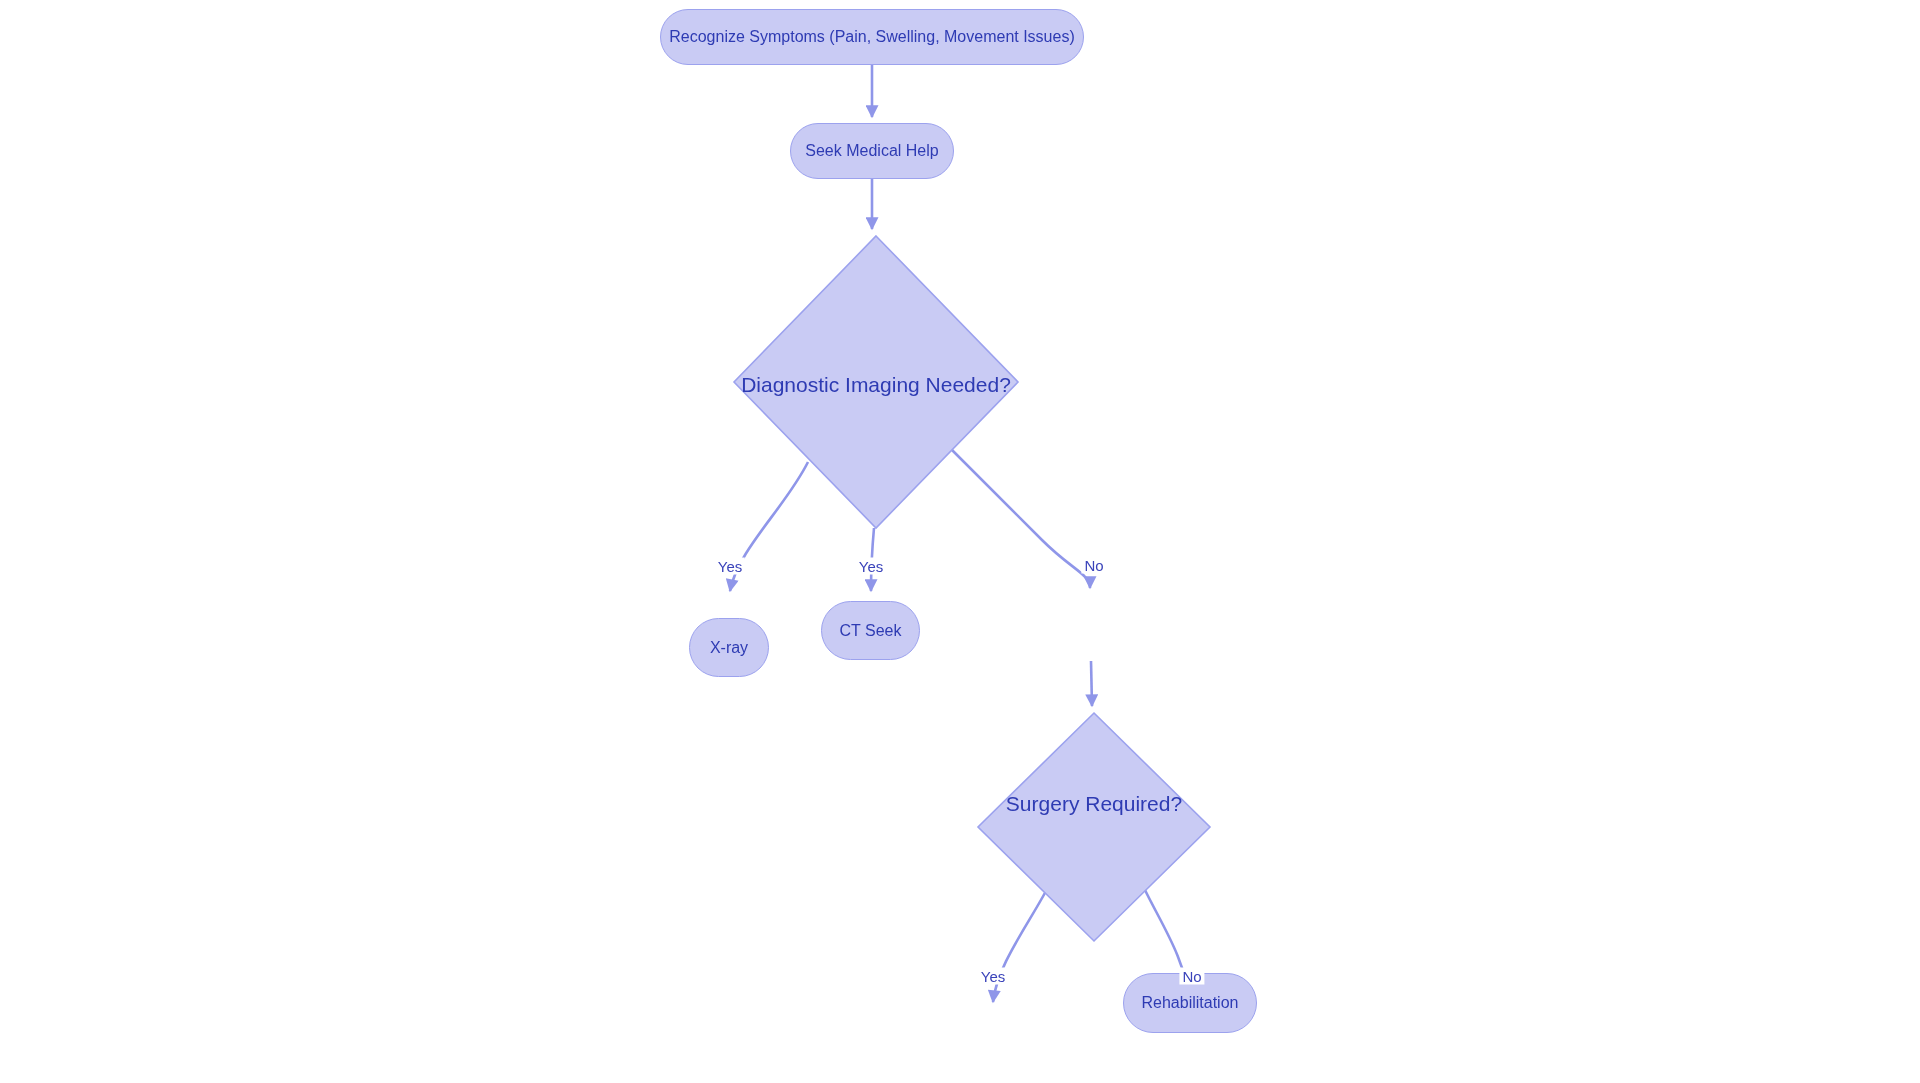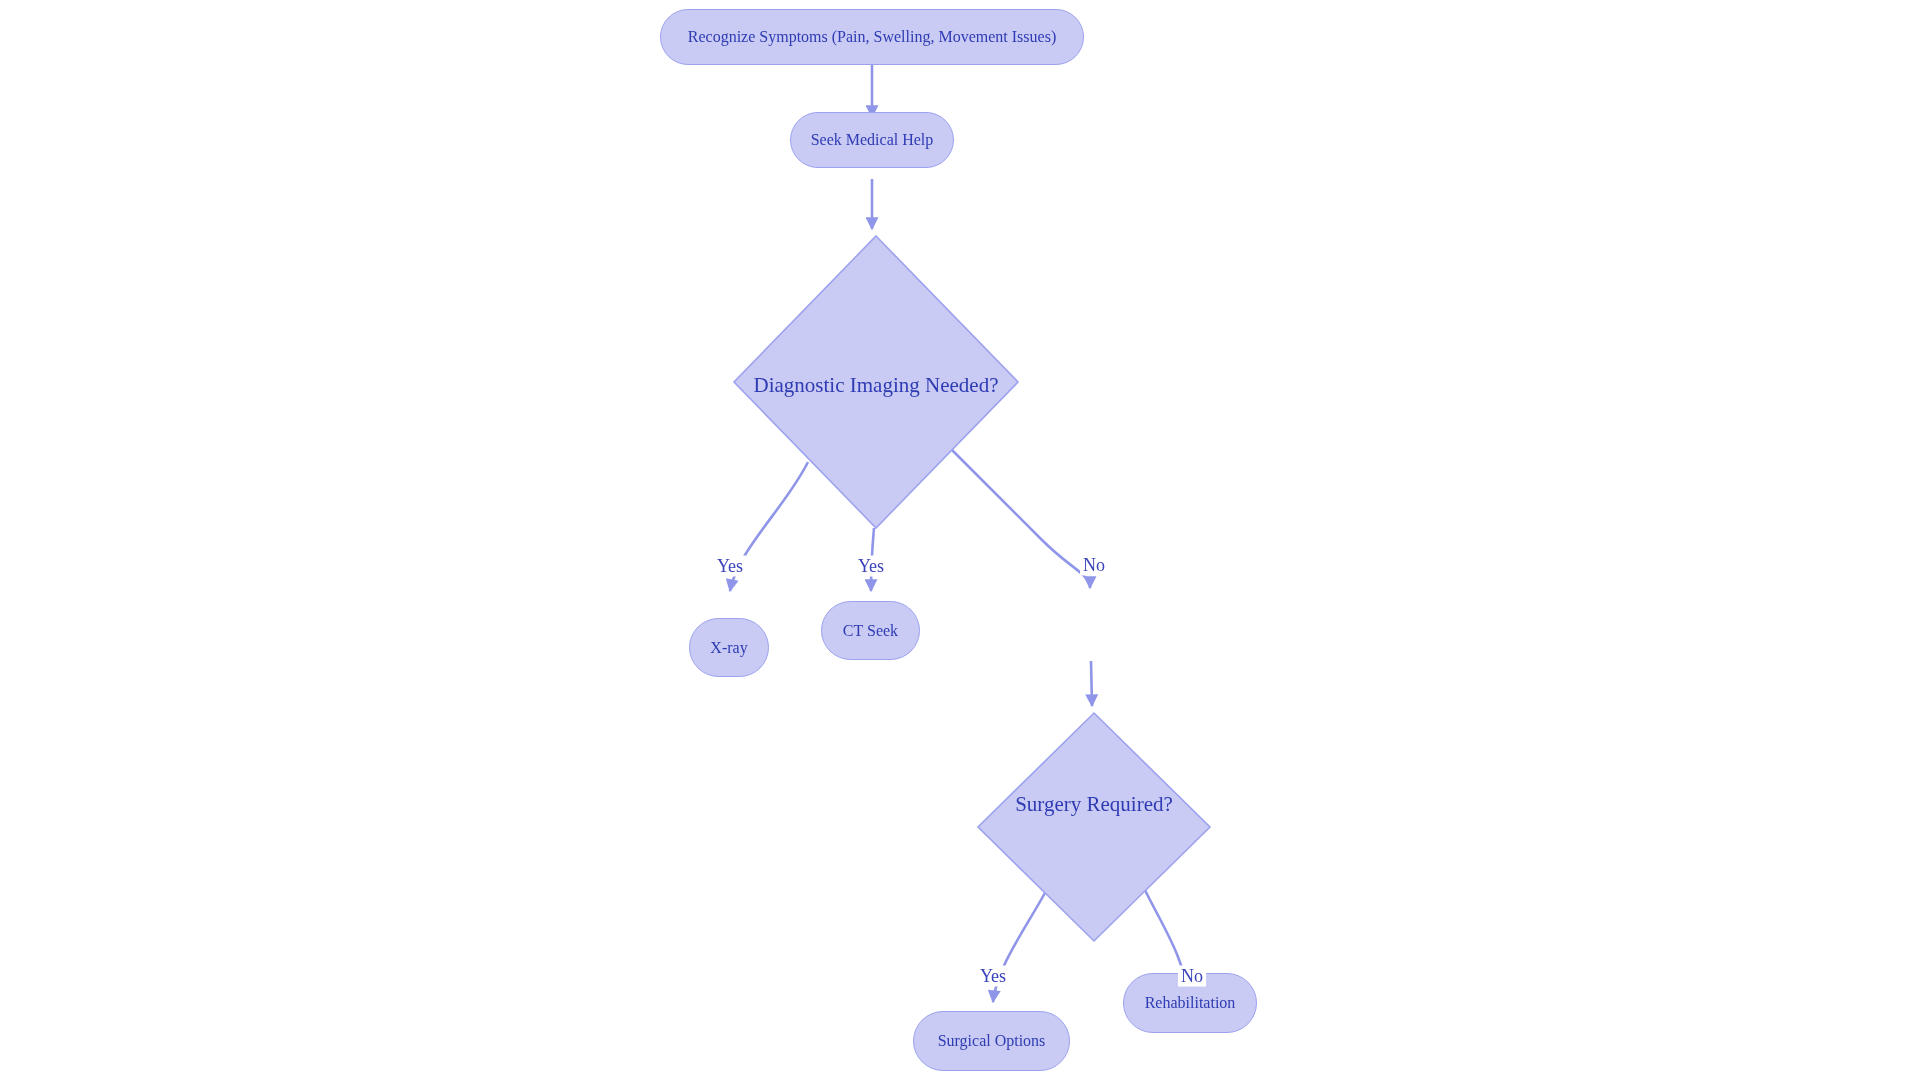--- a/index.html
+++ b/index.html
@@ -6,40 +6,40 @@
     --background:#ffffff;
     --node-fill:#c9cbf4;
     --node-border:#9ca2ee;
     --edge-color:#8f96e9;
     --node-text:#2e3bb3;
     --edge-label-text:#3a43ba;
   }
   html,body{margin:0;padding:0;background:var(--background);}
   .page{
     position:relative;width:1652px;height:1083px;background:var(--background);
-    font-family:Liberation Serif, serif;overflow:hidden;
+    font-family:Liberation Sans, sans-serif;overflow:hidden;
   }
   .edges-svg{position:absolute;left:0;top:0;width:1920px;height:1083px;}
   .edge-path{stroke:var(--edge-color);stroke-width:2.6;fill:none;}
   .diamond{fill:var(--node-fill);stroke:var(--node-border);stroke-width:1.6;}
   .arrow-head{fill:var(--edge-color);}
   .stadium{
     position:absolute;display:flex;align-items:center;justify-content:center;
     background:var(--node-fill);border:1.6px solid var(--node-border);
     border-radius:30px;color:var(--node-text);font-size:16px;
     text-align:center;line-height:1.25;box-sizing:border-box;padding:4px 14px;
     white-space:nowrap;
   }
   .diamond-label{
     position:absolute;transform:translate(-50%,-50%);color:var(--node-text);
     font-size:21px;white-space:nowrap;text-align:center;
   }
   .edge-label{
     position:absolute;transform:translate(-50%,-50%);color:var(--edge-label-text);
-    font-size:18px;background:var(--background);padding:0 3px;white-space:nowrap;
+    font-size:15px;background:var(--background);padding:0 3px;white-space:nowrap;
   }
 </style>
 </head>
 <body>
 
 <div class="page">
 
   <svg class="edges-svg" viewBox="0 0 1920 1083" xmlns="http://www.w3.org/2000/svg">
     <defs>
       <marker id="arrow" viewBox="0 0 10 10" refX="9" refY="5" markerWidth="14" markerHeight="13" markerUnits="userSpaceOnUse" orient="auto">
@@ -55,28 +55,27 @@
     <path class="edge-path" d="M1091,661 L1092,706" marker-end="url(#arrow)"></path>
     <path class="edge-path" d="M1046,891 C1026,928 997,966 993,1002" marker-end="url(#arrow)"></path>
     <path class="edge-path" d="M1145,890 C1162,925 1186,960 1189,1002" marker-end="url(#arrow)"></path>
 
     <polygon class="diamond" points="876,236 1018,382 876,528 734,382"></polygon>
     <polygon class="diamond" points="1094,713 1210,827 1094,941 978,827"></polygon>
   </svg>
 
   <div class="stadium" style="left:660px;top:9px;width:424px;height:56px;">Recognize Symptoms (Pain, Swelling, Movement Issues)</div>
 
-  <div class="stadium" style="left:790px;top:112px;width:164px;height:56px;text-align:right;">Seek Medical Help</div>
+  <div class="stadium" style="left:790px;top:123px;width:164px;height:56px;text-align:right;">Seek Medical Help</div>
 
   <div class="stadium" style="left:689px;top:618px;width:80px;height:59px;">X-ray</div>
 
   <div class="stadium" style="left:821px;top:601px;width:99px;height:59px;">CT Seek</div>
 
 
-  <div class="stadium" style="left:913px;top:1011px;width:157px;height:60px;">Surgical Options</div>
 
   <div class="stadium" style="left:1123px;top:973px;width:134px;height:60px;">Rehabilitation</div>
 
   <div class="diamond-label" style="left:876px;top:385px;">Diagnostic Imaging Needed?</div>
 
   <div class="diamond-label" style="left:1094px;top:804px;">Surgery Required?</div>
 
   <div class="edge-label" style="left:730px;top:566px;">Yes</div>
 
   <div class="edge-label" style="left:871px;top:566px;">Yes</div>

